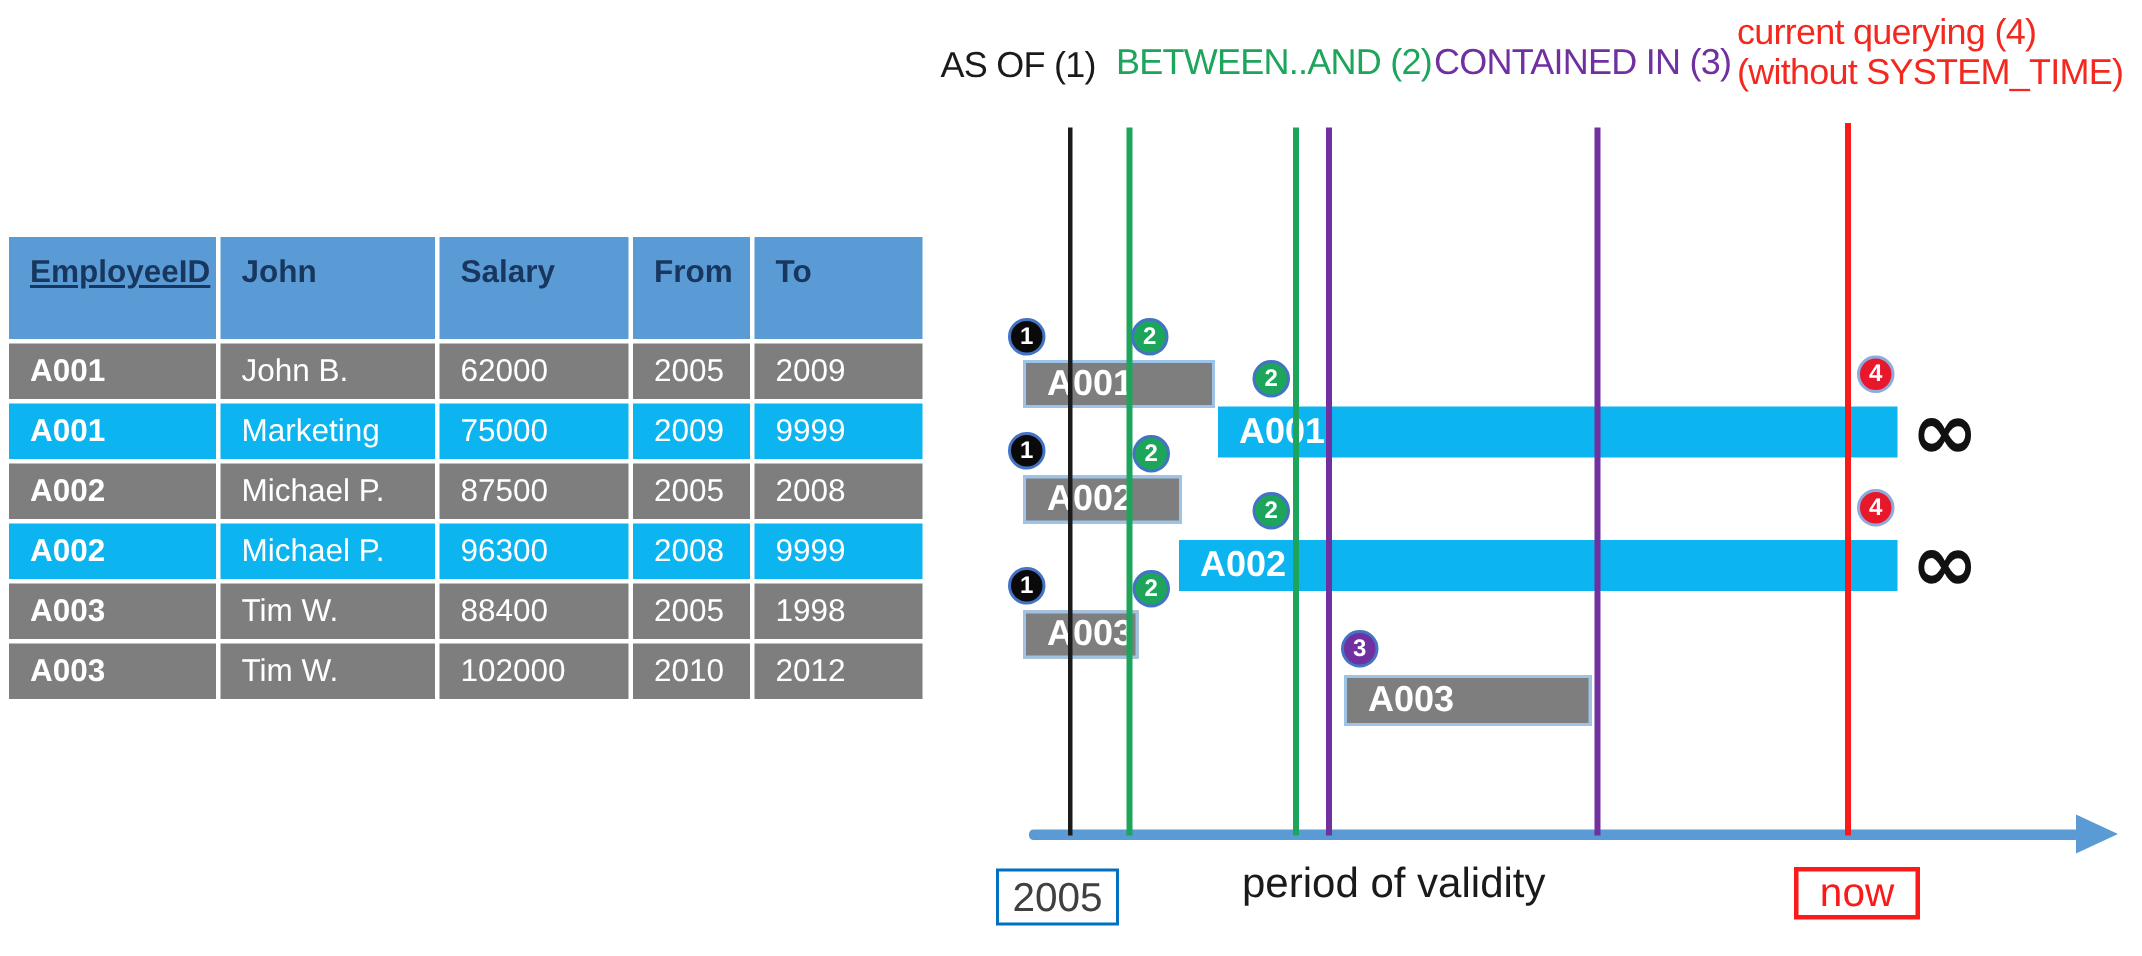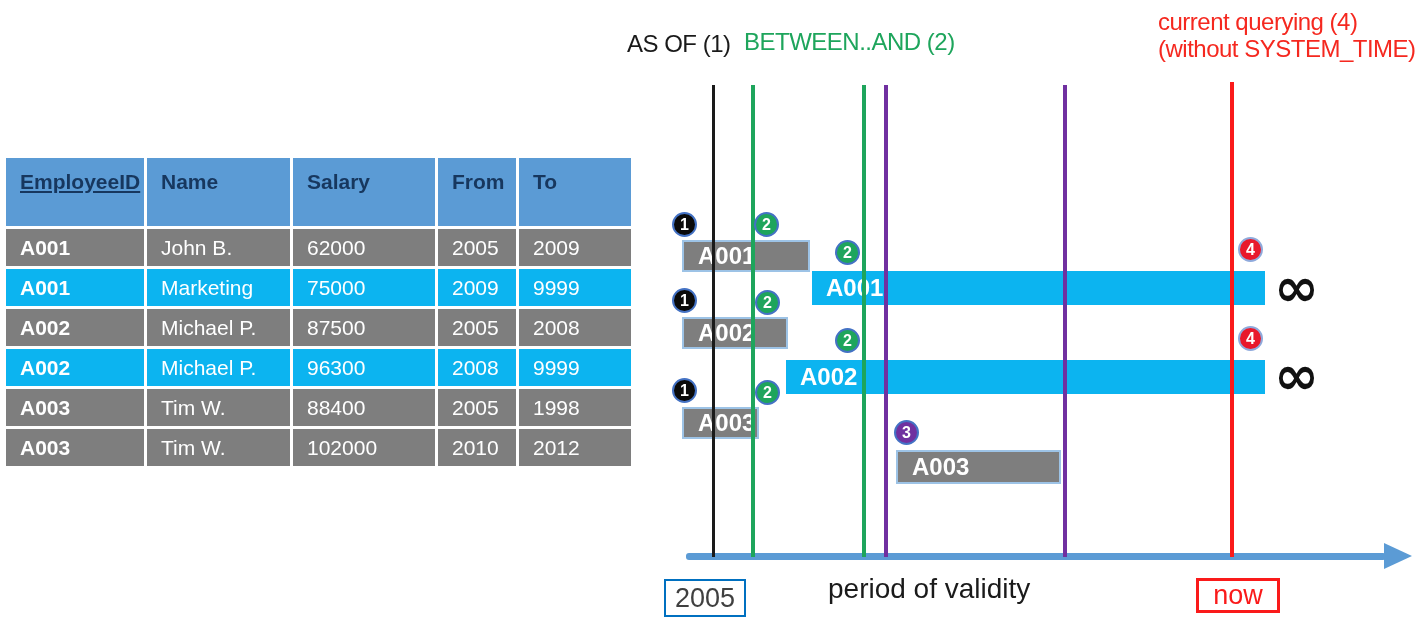--- a/index.html
+++ b/index.html
@@ -13,21 +13,21 @@
     background: #5B9BD5; color: #17375E; font-weight: bold; font-size: 21px;
     text-align: left; vertical-align: top; padding: 12px 0 0 14px; height: 68px;
   }
   #emp-table th.u span { text-decoration: underline; }
   #emp-table td {
     color: #ffffff; font-size: 21px; padding: 0 0 0 14px; height: 37px; vertical-align: middle;
     background: #7E7E7E;
   }
   #emp-table tr.hl td { background: #0CB4F0; }
   #emp-table td.idcol { font-weight: bold; }
-  .c1 { width: 138px; } .c2 { width: 143px; } .c3 { width: 142px; } .c4 { width: 78px; } .c5 { width: 112px; }
+  .c1 { width: 138px; } .c2 { width: 143px; } .c3 { width: 126px; } .c4 { width: 78px; } .c5 { width: 112px; }
 
   
   .legend { position: absolute; font-size: 24px; letter-spacing: -0.5px; white-space: nowrap; }
   .lg-black { color: #1a1a1a; }
   .lg-green { color: #1EA55C; }
   .lg-purple { color: #7030A0; }
   .lg-red { color: #F5281F; line-height: 27px; }
 
   
   .vline { position: absolute; top: 85px; height: 472px; z-index: 5; }
@@ -78,21 +78,21 @@
 </style>
 </head>
 <body>
 
 <div id="canvas">
 
   <table id="emp-table">
     <thead>
       <tr>
         <th class="c1 u"><span>EmployeeID</span></th>
-        <th class="c2"><span>Name</span></th>
+        <th class="c2"><span>John</span></th>
         <th class="c3"><span>Salary</span></th>
         <th class="c4"><span>From</span></th>
         <th class="c5"><span>To</span></th>
       </tr>
     </thead>
     <tbody>
       <tr>
         <td class="idcol">A001</td>
         <td>John B.</td>
         <td>62000</td>
@@ -132,20 +132,21 @@
         <td>Tim W.</td>
         <td>102000</td>
         <td>2010</td>
         <td>2012</td>
       </tr>
     </tbody>
   </table>
 
   <div class="legend lg-black" style="left:627px; top:30px;">AS OF (1)</div>
   <div class="legend lg-green" style="left:744px; top:28px;">BETWEEN..AND (2)</div>
+  <div class="legend lg-purple" style="left:956px; top:28px;">CONTAINED IN (3)</div>
   <div class="legend lg-red" style="left:1158px; top:8px;">
     <div>current querying (4)</div>
     <div>(without SYSTEM_TIME)</div>
   </div>
 
   <div class="vline vl-black"></div>
   <div class="vline vl-green1"></div>
   <div class="vline vl-green2"></div>
   <div class="vline vl-purple1"></div>
   <div class="vline vl-purple2"></div>

